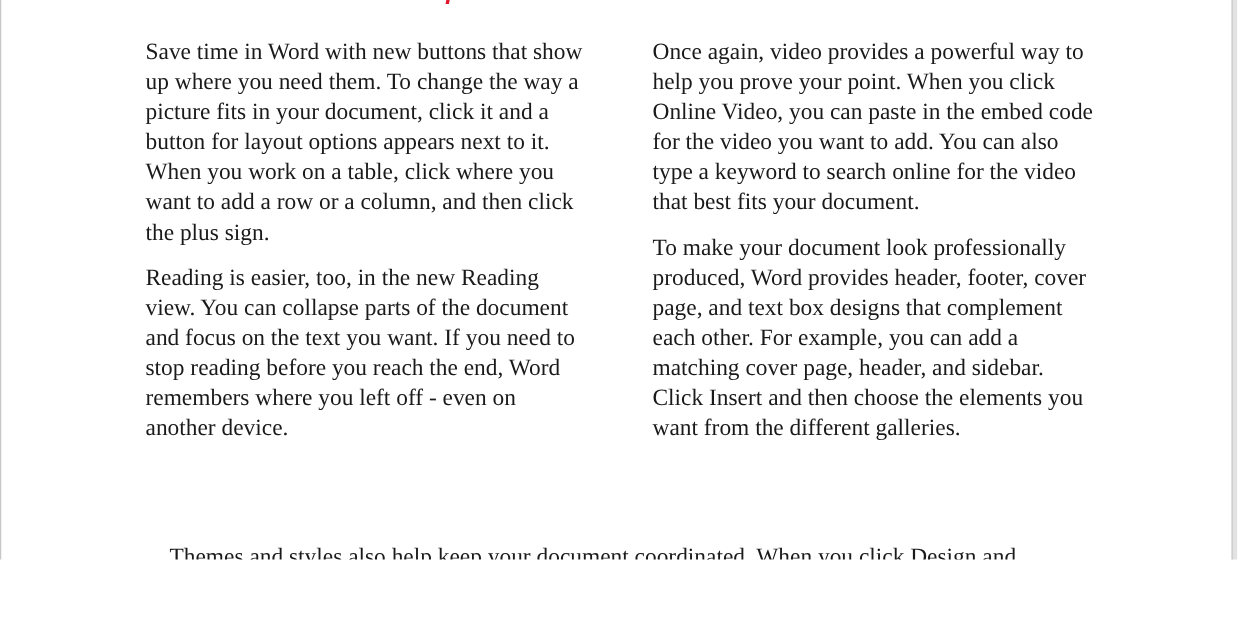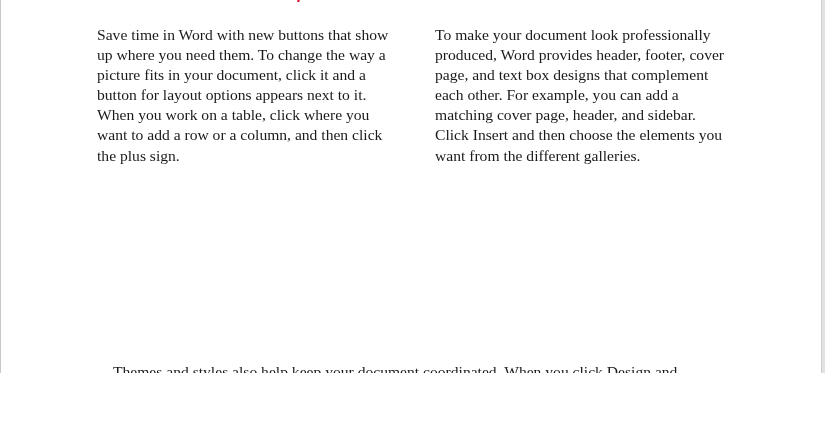--- a/index.html
+++ b/index.html
@@ -81,23 +81,25 @@
   <div class="left-edge"></div>
 
   <div class="page">
     <div class="header-graphic">
 
       <div class="header-text">Gbps</div>
     </div>
 
     <div class="col col-left">
       <p class="body-text">Save time in Word with new buttons that show up where you need them. To change the way a picture fits in your document, click it and a button for layout options appears next to it. When you work on a table, click where you want to add a row or a column, and then click the plus sign.</p>
+      <p class="body-text">Reading is easier, too, in the new Reading view. You can collapse parts of the document and focus on the text you want. If you need to stop reading before you reach the end, Word remembers where you left off - even on another device.</p>
     </div>
 
     <div class="col col-right">
+      <p class="body-text">Once again, video provides a powerful way to help you prove your point. When you click Online Video, you can paste in the embed code for the video you want to add. You can also type a keyword to search online for the video that best fits your document.</p>
       <p class="body-text">To make your document look professionally produced, Word provides header, footer, cover page, and text box designs that complement each other. For example, you can add a matching cover page, header, and sidebar. Click Insert and then choose the elements you want from the different galleries.</p>
     </div>
 
     <div class="full">
       <p class="body-text">Themes and styles also help keep your document coordinated. When you click Design and choose a new Theme, the pictures, charts, and SmartArt graphics change to match your new theme. When you apply styles, your headings change to match the new theme.</p>
     </div>
   </div>
 
   <div class="right-edge"></div>
 </div>

